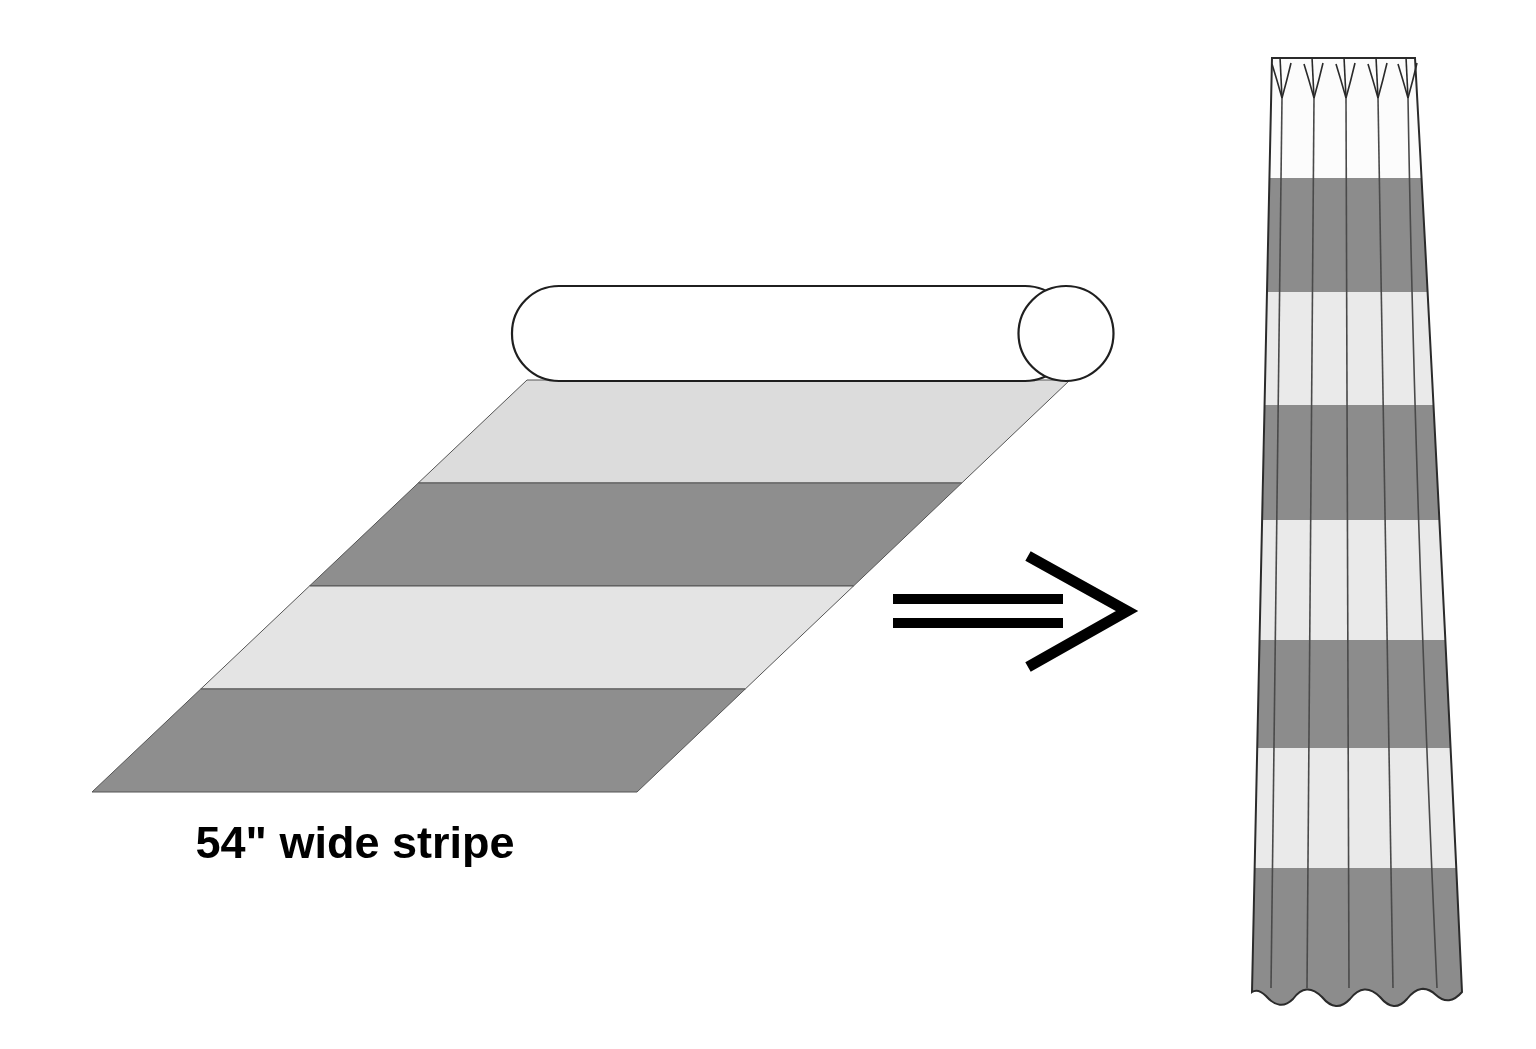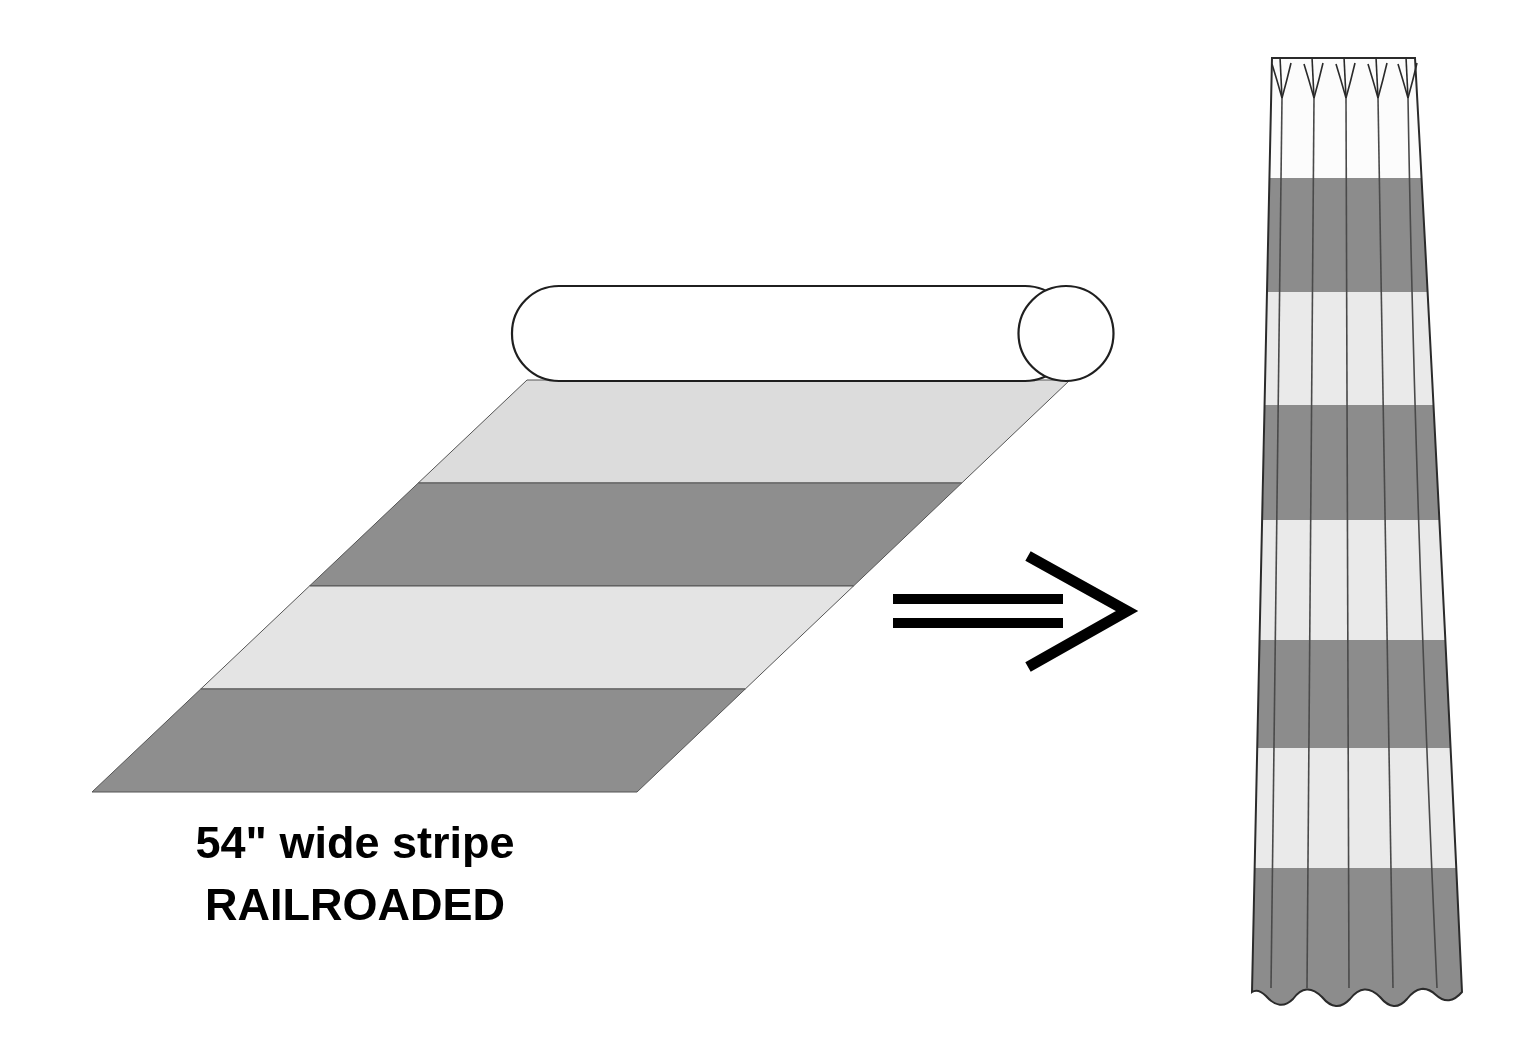--- a/index.html
+++ b/index.html
@@ -119,16 +119,15 @@
           <path d="M 1398,64 Q 1403,80 1408,98"></path>
           <path d="M 1406,57 Q 1407,78 1408,98"></path>
           <path d="M 1417,63 Q 1413,80 1408,98"></path>
         </g>
       </g>
     </g>
   </svg>
 
   <div class="caption">
     <div>54" wide stripe</div>
-    <div>RAILROADED</div>
   </div>
 
 </div>
 
 </body></html>

